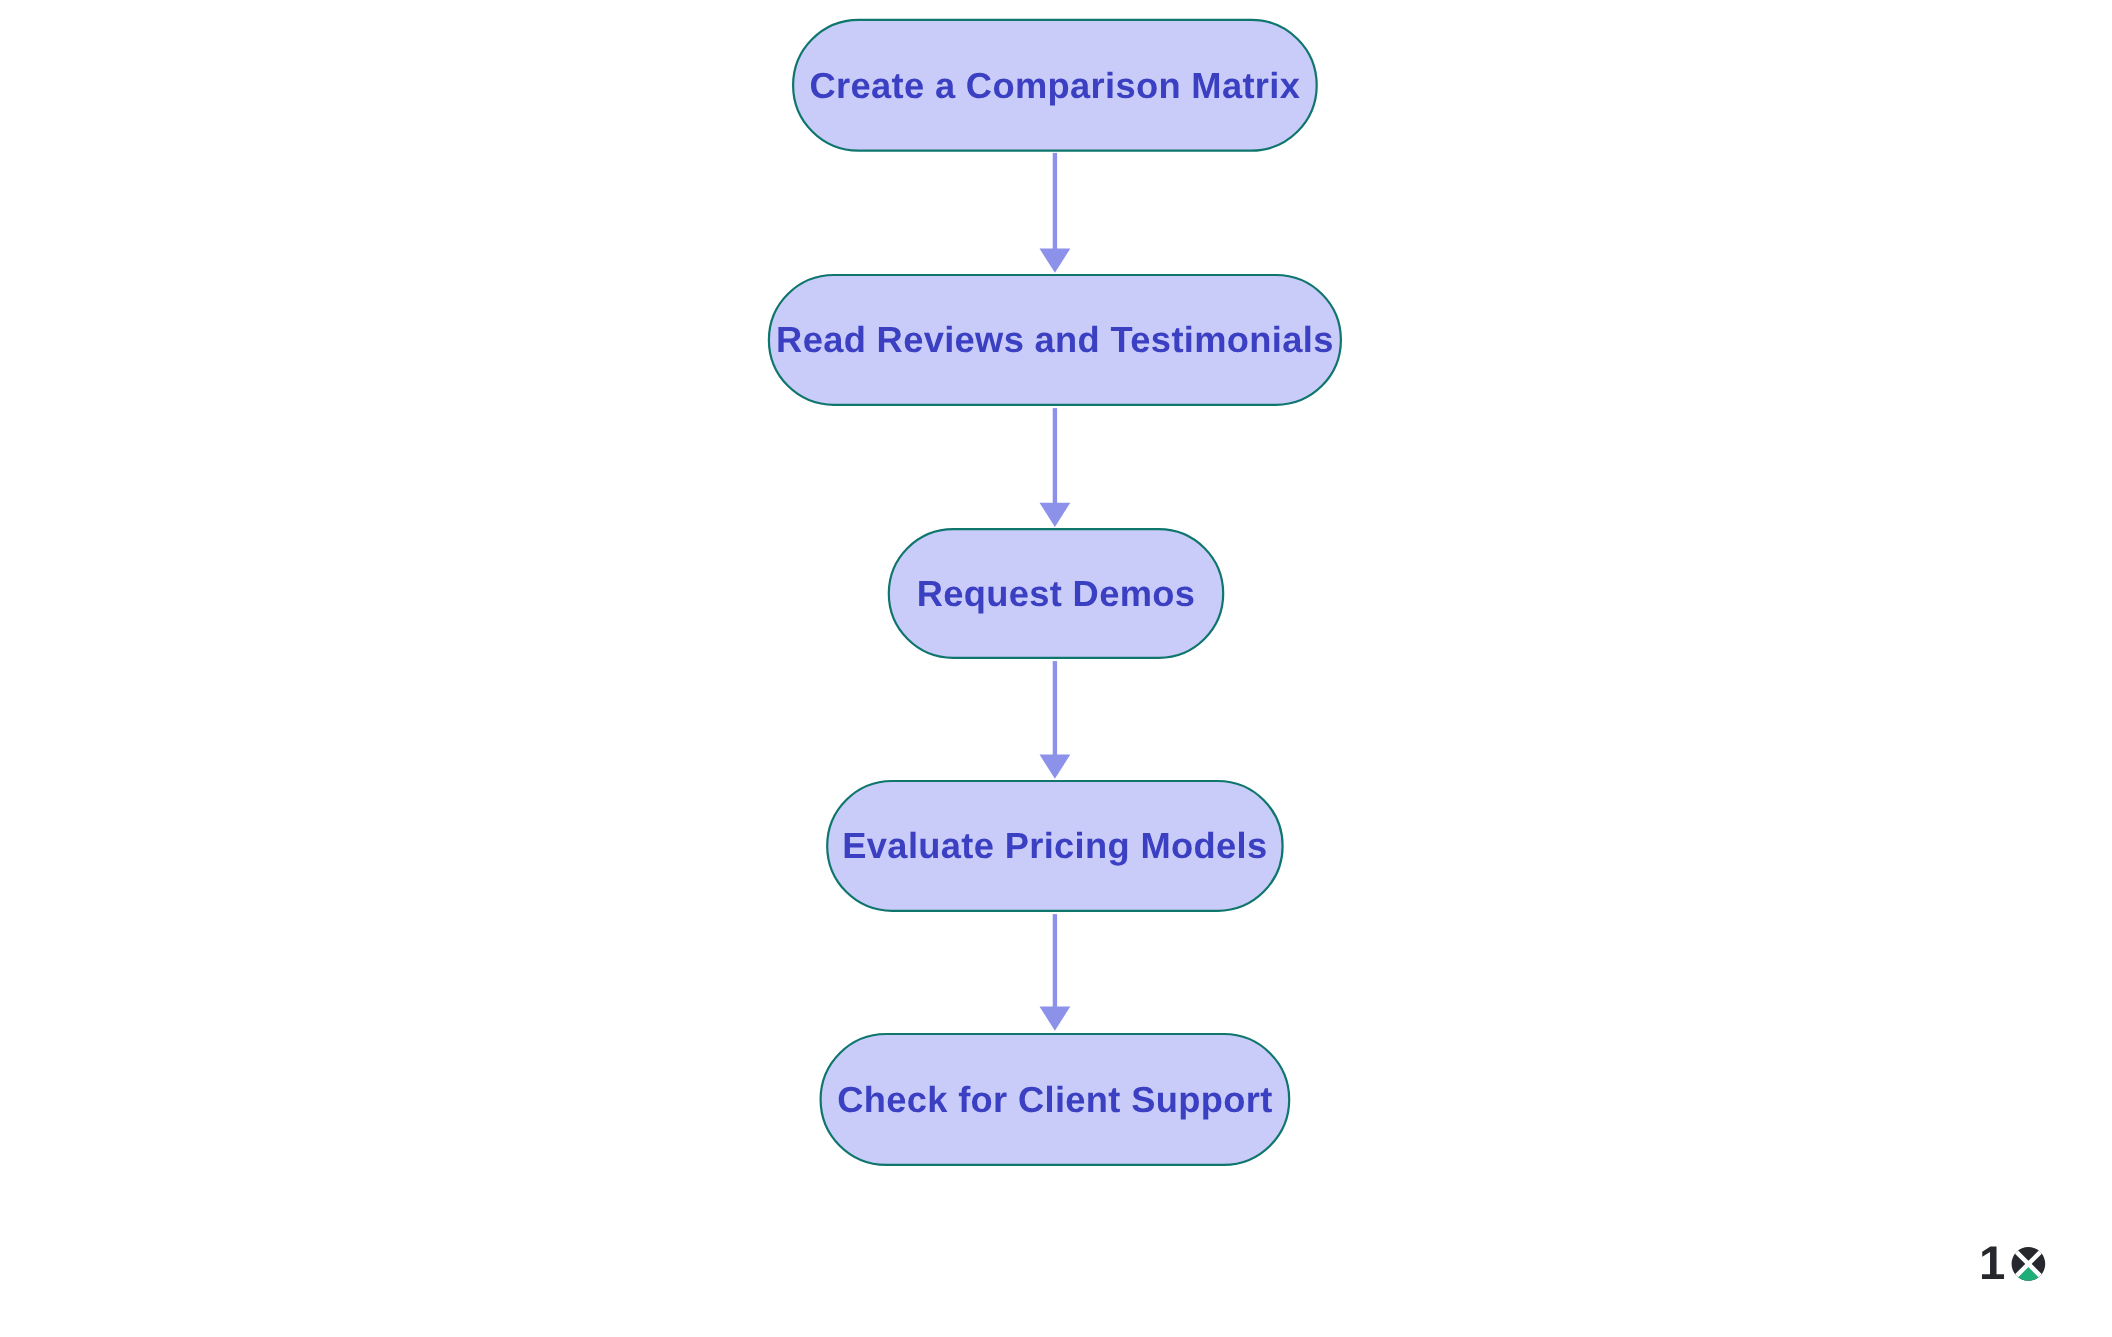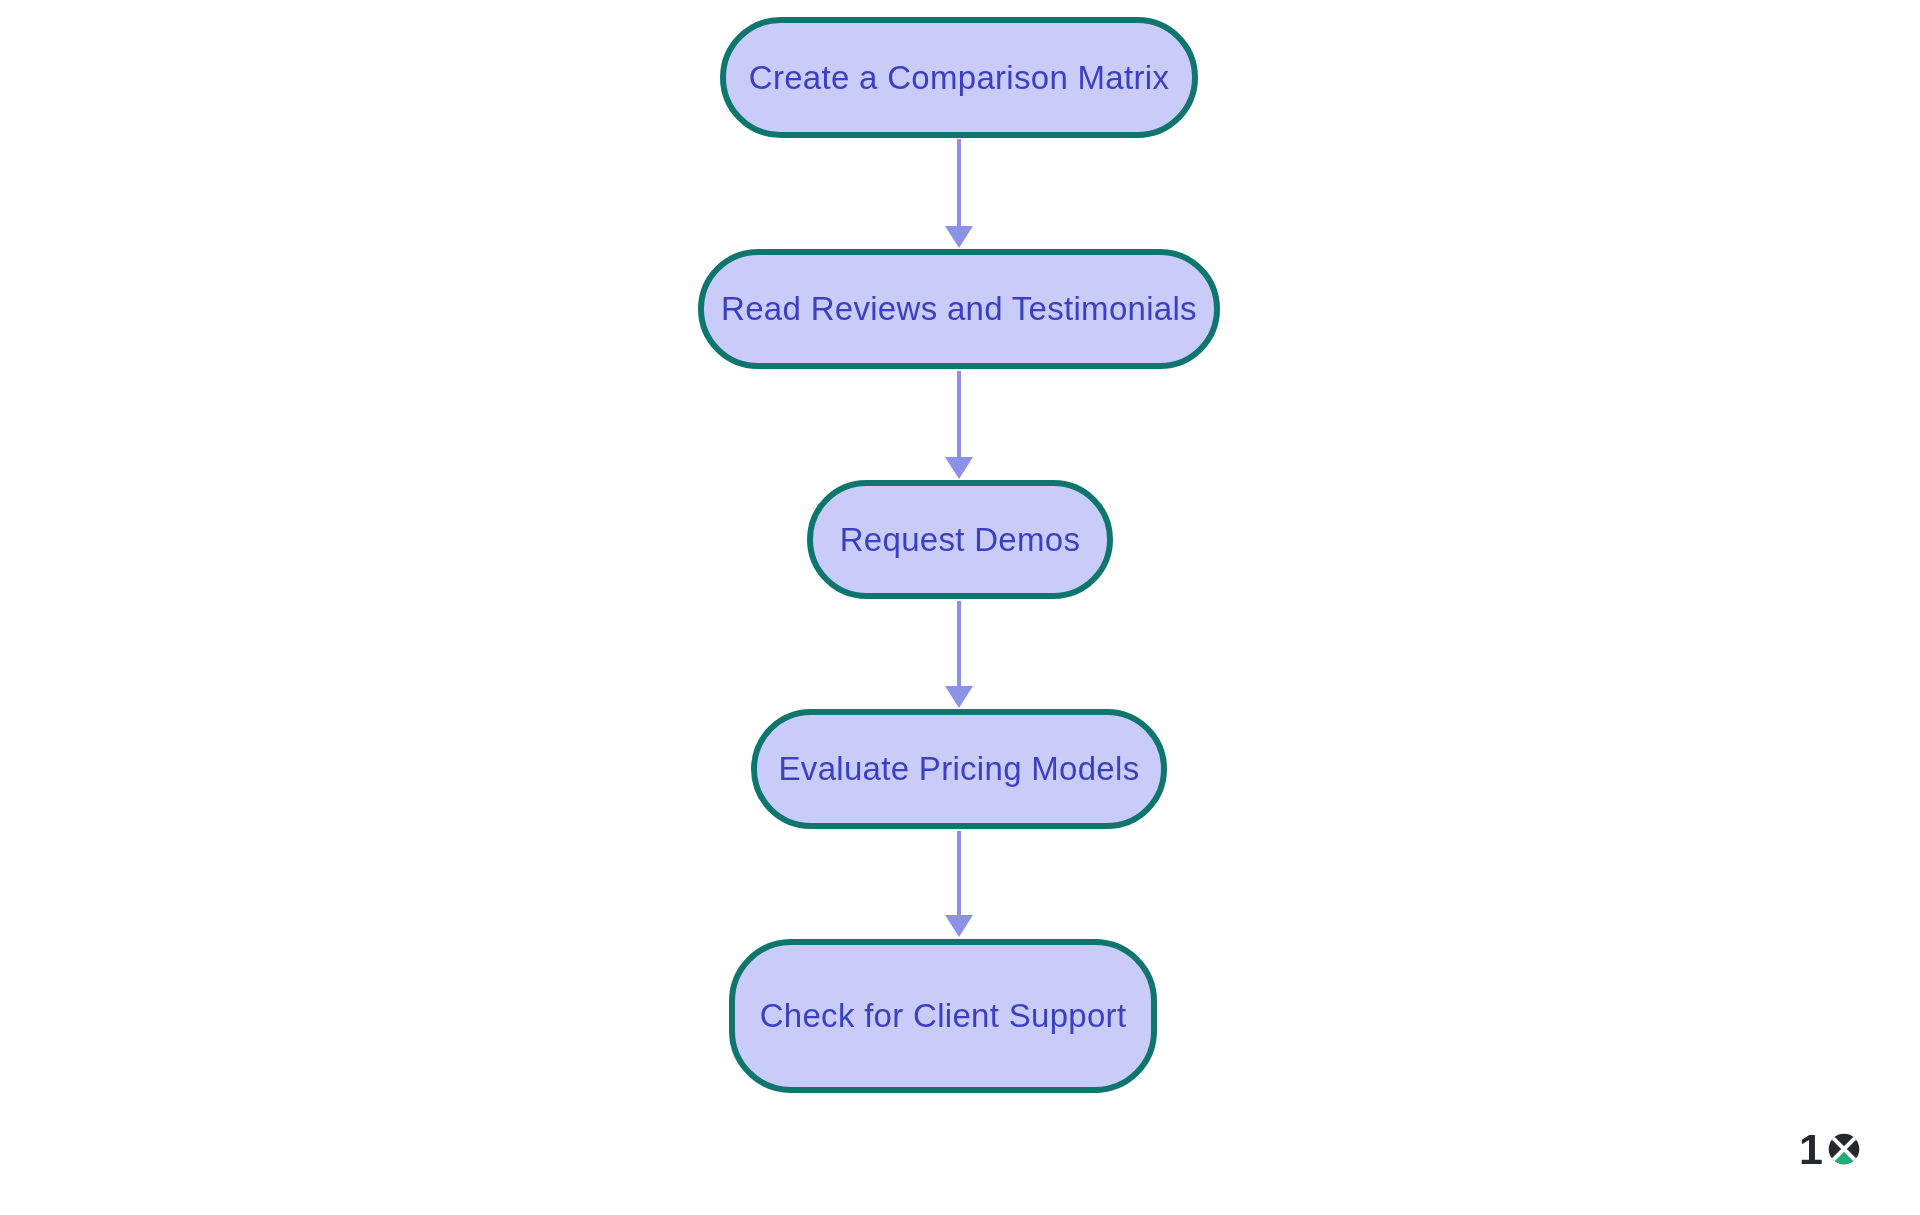--- a/index.html
+++ b/index.html
@@ -14,37 +14,37 @@
   .arrows-layer {
     position: absolute;
     left: 0; top: 0;
     width: 1920px; height: 1215px;
     pointer-events: none;
   }
   .node {
     position: absolute;
     box-sizing: border-box;
     background: #c9ccf8;
-    border: 6px solid #0f766e;
+    border: 2px solid #0f766e;
     border-radius: 62px;
     display: flex;
     align-items: center;
     justify-content: center;
     text-align: center;
     color: #3b3fc2;
     font-size: 33px;
-    font-weight: 400;
+    font-weight: 700;
     letter-spacing: 0.3px;
     white-space: nowrap;
   }
   .n1 { left: 720px; top: 17px;  width: 478px; height: 121px; }
   .n2 { left: 698px; top: 249px; width: 522px; height: 120px; justify-content: center; }
   .n3 { left: 807px; top: 480px; width: 306px; height: 119px; }
   .n4 { left: 751px; top: 709px; width: 416px; height: 120px; }
-  .n5 { left: 729px; top: 939px; width: 428px; height: 154px; }
+  .n5 { left: 745px; top: 939px; width: 428px; height: 121px; }
 
   .logo {
     position: absolute;
     left: 1799px;
     top: 1128px;
     height: 42px;
     display: flex;
     align-items: center;
     gap: 3px;
   }

